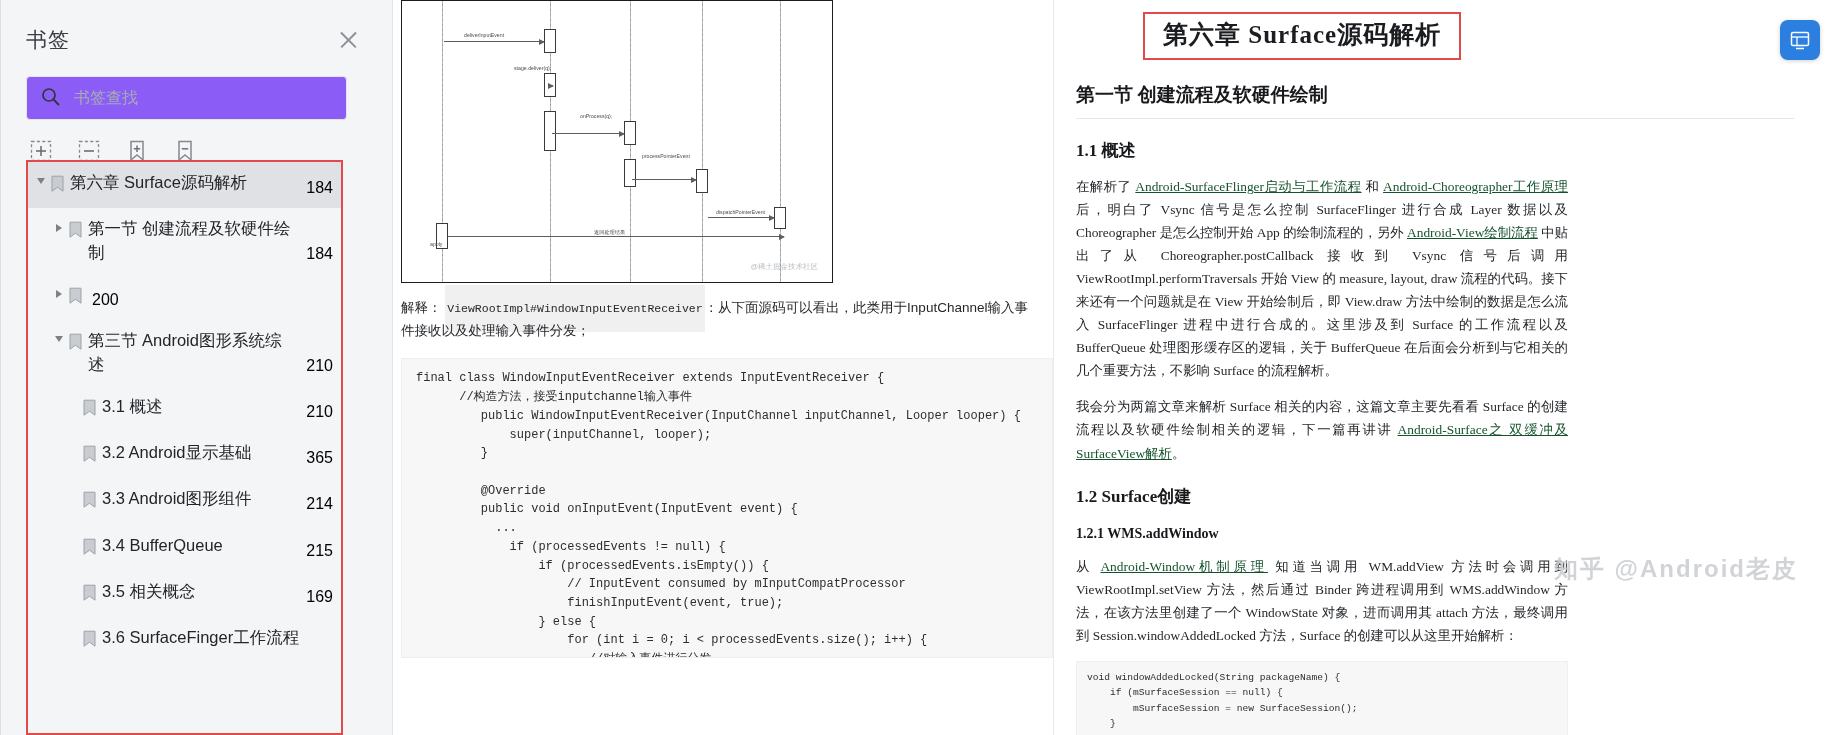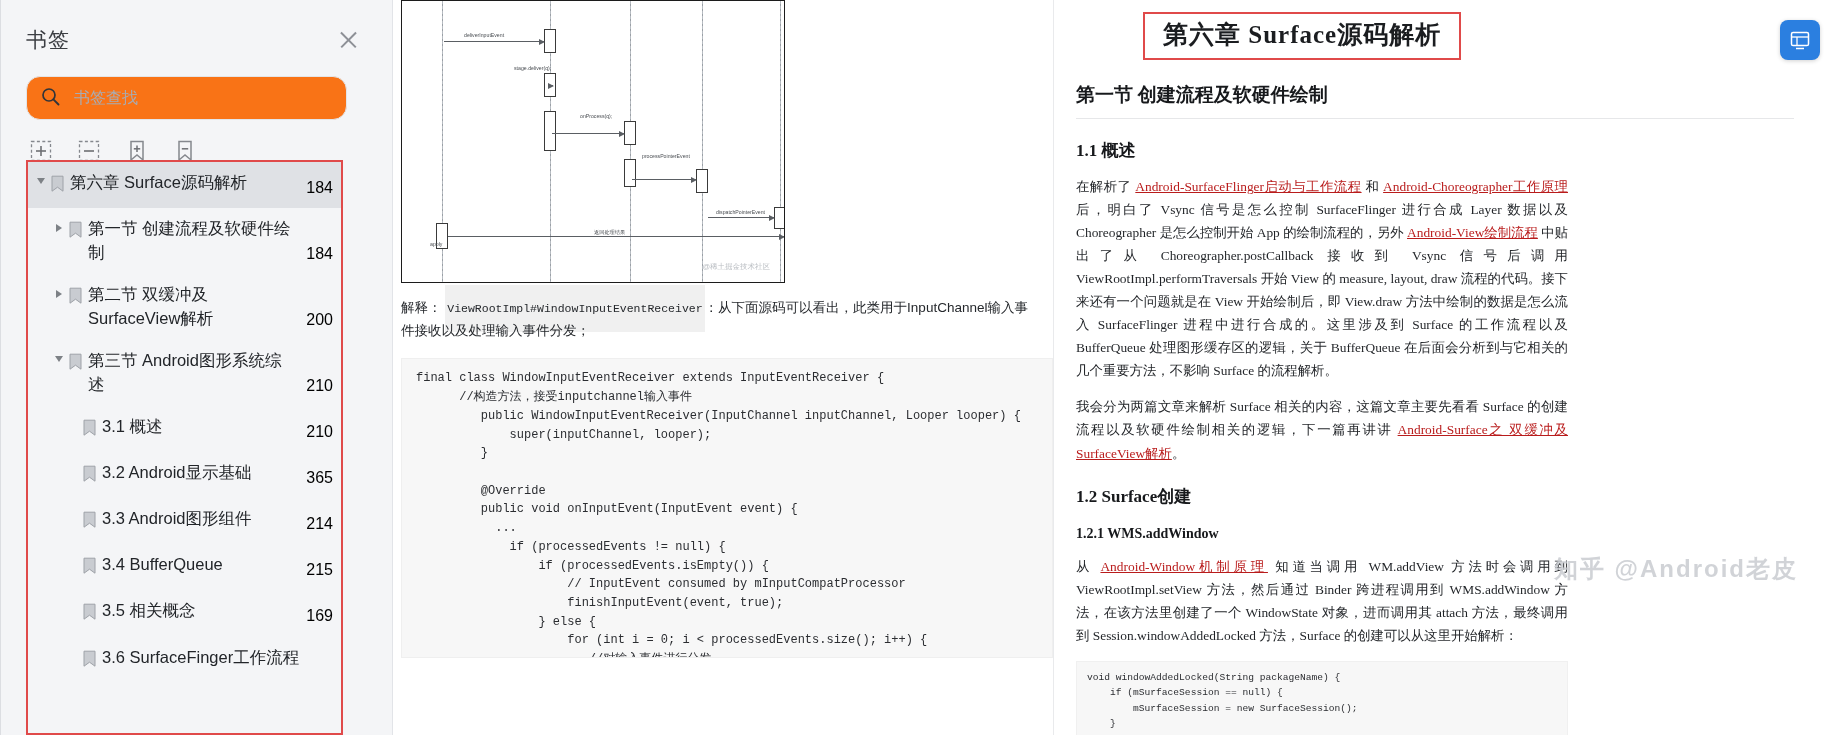--- a/index.html
+++ b/index.html
@@ -45,23 +45,23 @@
   .close-btn:before, .close-btn:after {
     content: ""; position: absolute; left: 2px; top: 12px;
     width: 21px; height: 1.6px; background: #6b6f76;
   }
   .close-btn:before { transform: rotate(45deg); }
   .close-btn:after  { transform: rotate(-45deg); }
 
   .search-wrap {
     margin: 22px 45px 0 12px;
     height: 44px;
-    background: #f97316;
+    background: #8b5cf6;
     border: 1px solid #e3e5e8;
-    border-radius: 14px;
+    border-radius: 4px;
     display: flex; align-items: center;
     padding: 0 14px;
   }
   .search-icon { flex: 0 0 auto; margin-right: 12px; }
   .search-input {
     border: 0; outline: 0; background: transparent;
     font-size: 16px; color: #2f3237; width: 100%;
     font-family: "Liberation Sans", sans-serif;
   }
   .search-input::placeholder { color: #a8acb3; }
@@ -126,21 +126,21 @@
   .center {
     flex: 0 0 661px;
     width: 661px; height: 735px;
     background: #ffffff;
     position: relative;
     overflow: hidden;
     border-right: 1px solid #e9eaec;
   }
   .diagram {
     margin: 0 auto;
-    width: 384px; height: 283px;
+    width: 432px; height: 283px;
     border: 1.5px solid #1c1c1c;
     position: relative;
     background: #fff;
     margin-top: 0;
     margin-left: 8px;
     overflow: hidden;
   }
   .dg-line { position: absolute; background: #9aa0a6; }
   .dg-vline { width: 0; border-left: 1px dashed #b6bbc1; }
   .dg-box {
@@ -234,21 +234,21 @@
   }
   .para {
     font-family: "Liberation Serif", "DejaVu Serif", serif;
     font-size: 13.4px; color: #1f2226;
     line-height: 1.72;
     margin: 13px 0 0 8px;
     text-align: justify;
     max-width: 492px;
   }
   .link {
-    color: #b91c1c; text-decoration: underline; cursor: pointer;
+    color: #14532d; text-decoration: underline; cursor: pointer;
   }
   .right-code {
     margin: 14px 0 0 8px;
     max-width: 492px;
     background: #f7f7f7;
     border: 1px solid #f0f0f0;
     padding: 8px 0 8px 10px;
     font-family: "Liberation Mono", "DejaVu Sans Mono", monospace;
     font-size: 9.6px;
     line-height: 1.62;
@@ -354,21 +354,20 @@
             <span class="ti-label">第一节 创建流程及软硬件绘制</span>
             <span class="ti-page">184</span>
           </div>
           <div class="tree-item lvl1">
             <span class="ti-arrow">
               <span class="tri-right"></span>
             </span>
             <span class="ti-bm"><svg width="15" height="18" viewBox="0 0 15 18">
                 <path d="M2 1.2 H13 V16.2 L7.5 12.2 L2 16.2 Z" fill="#c9ccd1" stroke="#9ea2a8" stroke-width="1"></path>
               </svg></span>
-            <span class="ti-label">第二节 双缓冲及SurfaceView解析</span>
             <span class="ti-page">200</span>
           </div>
           <div class="tree-item lvl1">
             <span class="ti-arrow">
               <span class="tri-down"></span>
             </span>
             <span class="ti-bm"><svg width="15" height="18" viewBox="0 0 15 18">
                 <path d="M2 1.2 H13 V16.2 L7.5 12.2 L2 16.2 Z" fill="#c9ccd1" stroke="#9ea2a8" stroke-width="1"></path>
               </svg></span>
             <span class="ti-label">第三节 Android图形系统综述</span>

